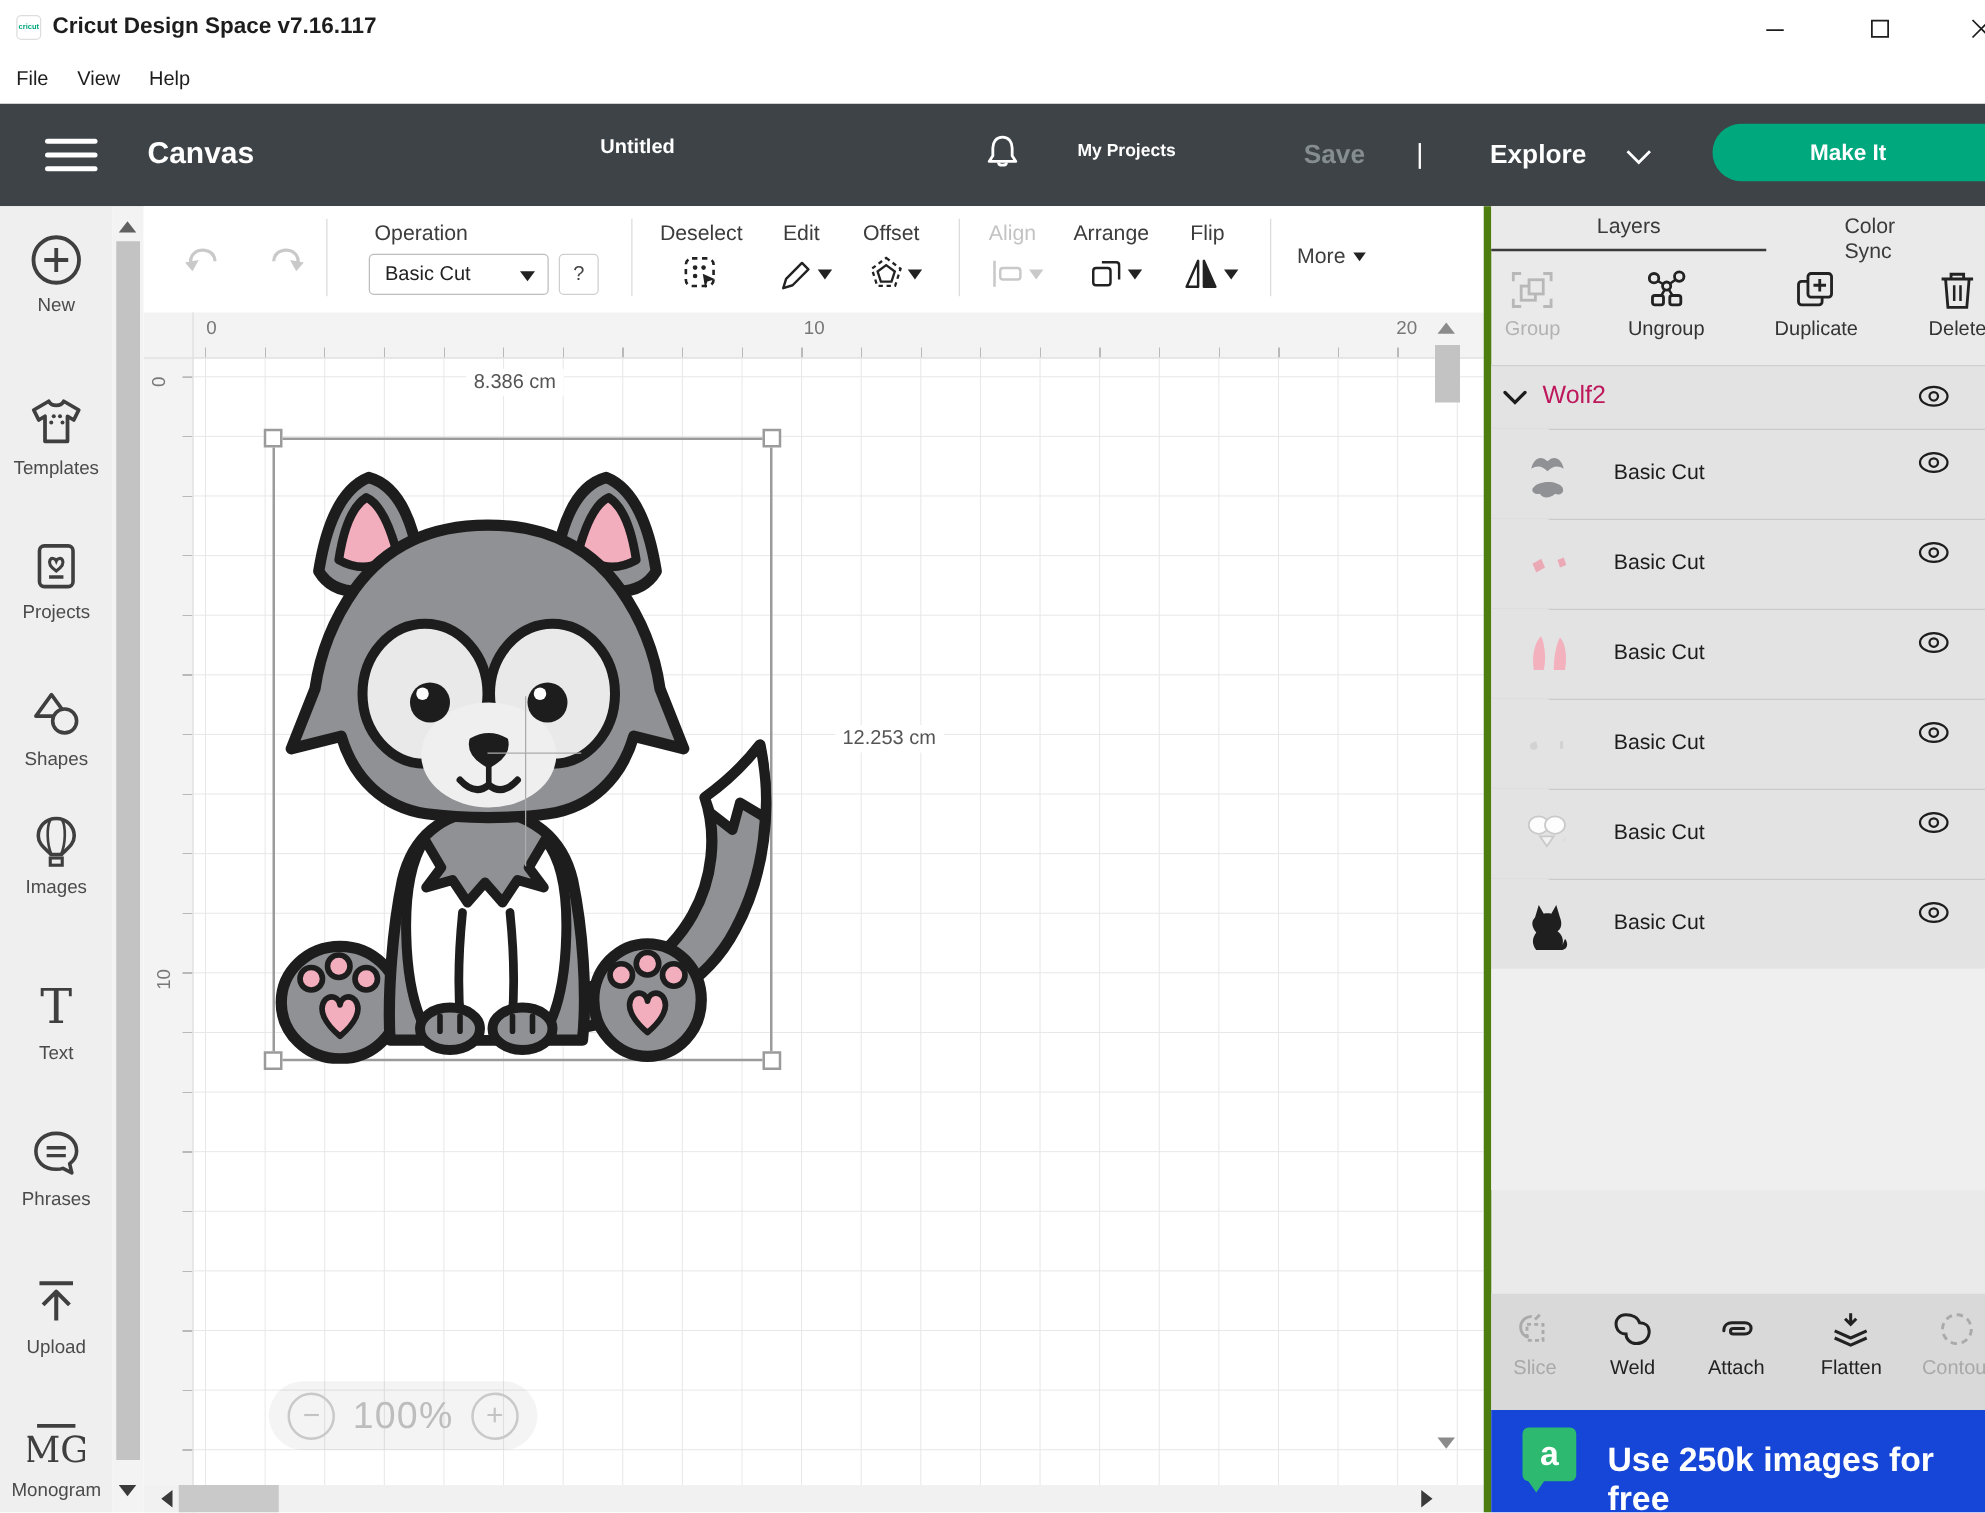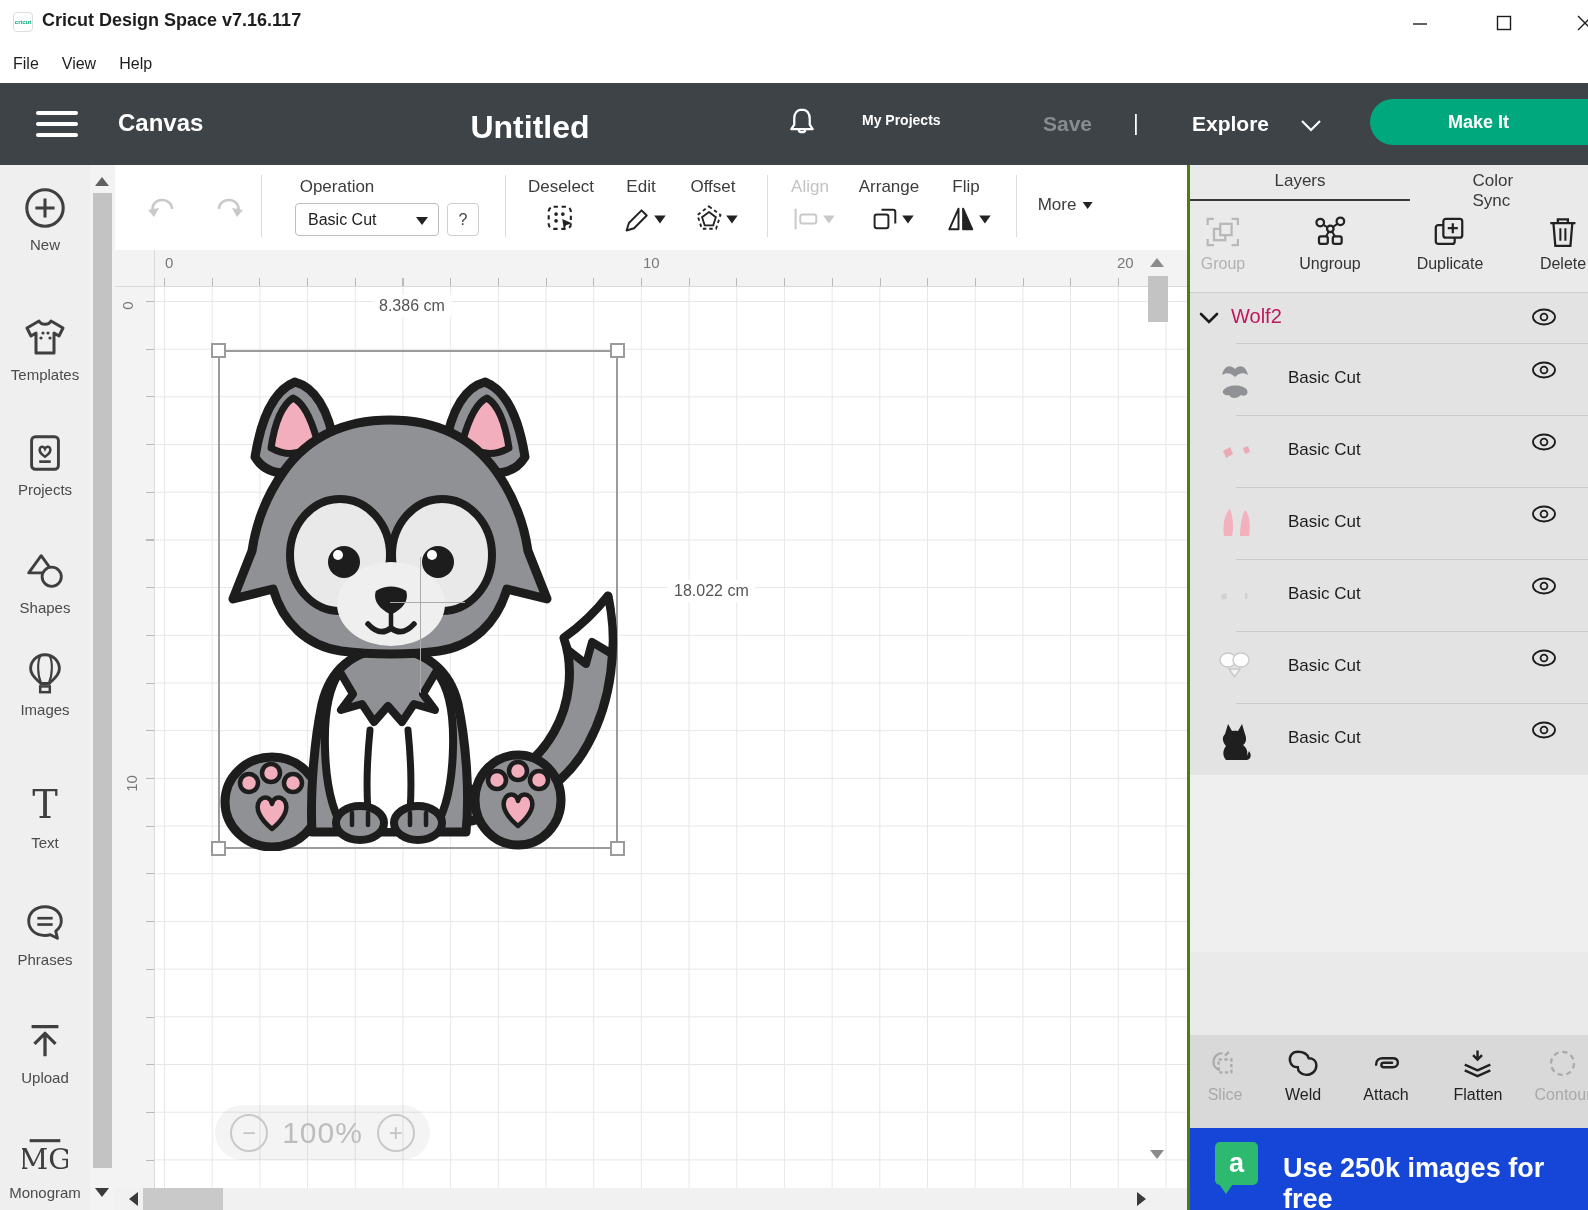--- a/index.html
+++ b/index.html
@@ -75,21 +75,21 @@
   .zoom-circle { width:38px; height:38px; border:2px solid #c9c9c9; border-radius:50%; display:flex; align-items:center; justify-content:center; font-size:24px; color:#c3c3c3; }
   .zoom-val { font-size:30px; color:#bdbdbd; letter-spacing:1px; }
 
   .v-scroll-up { position:absolute; left:1035px; top:93px; }
   .v-scroll-thumb { position:absolute; left:1033px; top:111px; width:20px; height:46px; background:#c3c3c3; }
   .v-scroll-down { position:absolute; left:1035px; top:985px; }
   .h-scrollbar { position:absolute; left:0px; top:1023px; width:1072px; height:22px; background:#f1f1f1; }
   .h-scroll-thumb { position:absolute; left:28px; top:0; width:80px; height:22px; background:#c9c9c9; }
 
   
-  .rpanel { position:absolute; left:1187px; top:165px; width:401px; height:1045px; background:#eaeaea; border-left:3px solid #4d7c0f; }
+  .rpanel { position:absolute; left:1187px; top:165px; width:401px; height:1045px; background:#eaeaea; border-left:6px solid #4d7c0f; }
   .rtabs { position:absolute; left:0; top:0; width:401px; height:36px; background:#eaeaea; }
   .rtab { position:absolute; top:6px; font-size:17px; color:#3a3a3a; transform:translateX(-50%); }
   .rtab-underline { position:absolute; left:0; top:34px; width:220px; height:2px; background:#3a3a3a; }
   .ractions { position:absolute; left:0; top:36px; width:401px; height:90px; }
   .raction { position:absolute; top:14px; transform:translateX(-50%); text-align:center; }
   .raction .lbl { font-size:16px; color:#333; margin-top:6px; white-space:nowrap; }
   .raction.dim .lbl { color:#b2b2b2; }
   .layer-list { position:absolute; left:0; top:127px; width:401px; height:483px; background:#e3e3e3; border-top:1px solid #cfcfcf; }
   .group-row { position:absolute; left:0; top:0; width:401px; height:50px; }
   .group-name { position:absolute; left:41px; top:12px; font-size:20px; color:#be185d; }
@@ -145,21 +145,21 @@
   <div class="menu-item">Help</div>
 </div>
 
 <div class="appbar">
   <div class="hamburger">
       <div></div>
       <div></div>
       <div></div>
     </div>
   <div class="appbar-txt" style="left:118px; top:26px; font-size:24px;">Canvas</div>
-  <div class="appbar-txt" style="left:530px; top:26px; font-size:32px; transform:translateX(-50%);">Untitled</div>
+  <div class="appbar-txt" style="left:510px; top:26px; font-size:16px; transform:translateX(-50%);">Untitled</div>
   <div class="abs" style="left:786px; top:22px;">
     <svg width="32" height="36" viewBox="0 0 24 26">
       <path d="M12,3 C8.2,3 6.2,6 6.2,9.6 L6.2,14.2 L4,17.6 L20,17.6 L17.8,14.2 L17.8,9.6 C17.8,6 15.8,3 12,3 Z" fill="none" stroke="#fff" stroke-width="1.7" stroke-linejoin="round"></path>
       <path d="M9.6,18.2 C9.6,20.4 14.4,20.4 14.4,18.2" fill="none" stroke="#fff" stroke-width="1.7"></path>
     </svg>
   </div>
   <div class="appbar-txt" style="left:862px; top:29px; font-size:14px;">My Projects</div>
   <div class="appbar-txt" style="left:1043px; top:29px; font-size:21px; color:#868d90;">Save</div>
   <div class="appbar-txt" style="left:1133px; top:27px; font-size:22px; font-weight:400;">|</div>
   <div class="appbar-txt" style="left:1192px; top:29px; font-size:21px;">Explore</div>
@@ -405,21 +405,21 @@
           <path d="M171,261 L171,274" fill="none" stroke-width="4.5"></path>
           <path d="M148,272 Q160,285 171,276 Q182,285 194,272" fill="none" stroke-width="5.5"></path>
         </g>
       </svg>
 
       <div class="abs" style="left:200px; top:205px; width:1px; height:136px; background:#ababab;"></div>
       <div class="abs" style="left:170px; top:250px; width:75px; height:1px; background:#ababab;"></div>
     </div>
 
     <div class="dim-label" style="left:218px; top:8px;">8.386 cm</div>
-    <div class="dim-label" style="left:513px; top:293px;">18.022 cm</div>
+    <div class="dim-label" style="left:513px; top:293px;">12.253 cm</div>
 
     <div class="zoom-pill">
       <div class="zoom-circle">−</div>
       <div class="zoom-val">100%</div>
       <div class="zoom-circle">+</div>
     </div>
   </div>
 
   <div class="tri-up v-scroll-up" style="border-bottom-color:#8b8b8b;"></div>
   <div class="v-scroll-thumb"></div>

